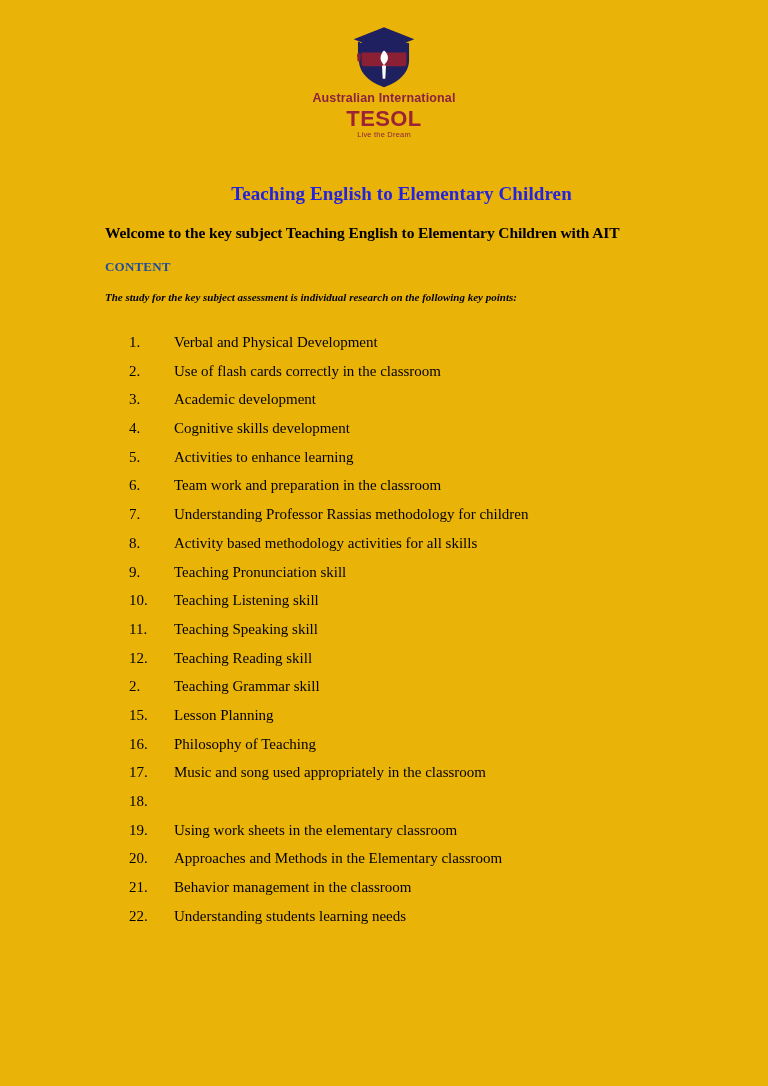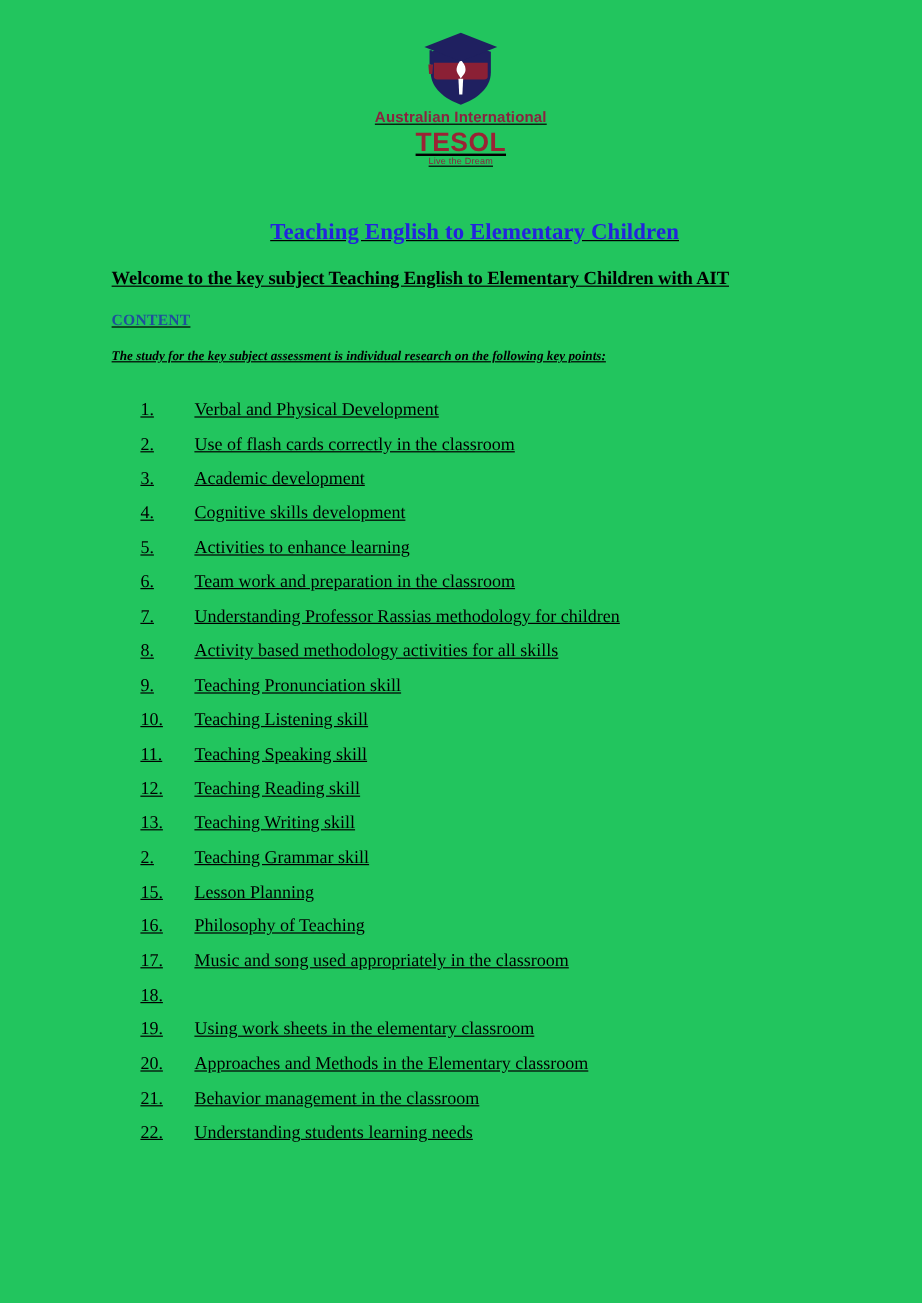--- a/index.html
+++ b/index.html
@@ -13,23 +13,22 @@
     position: relative;
     font-family: "Liberation Serif", "DejaVu Serif", serif;
     color: #000000;
     overflow: hidden;
   }
 
   .page {
     width: 768px;
     height: 1086px;
     position: relative;
-    background: #22c55e;
+    background: #eab308;
     box-sizing: border-box;
-    text-decoration: underline;
   }
 
   
   .logo-block {
     width: 100%;
     padding-top: 26px;
     display: flex;
     flex-direction: column;
     align-items: center;
   }
@@ -63,20 +62,21 @@
     font-weight: normal;
     color: #8B2240;
     letter-spacing: 0.2px;
     margin-top: 0;
   }
 
   
   .content-area {
     padding: 0 70px 0 93px;
     box-sizing: border-box;
+    margin-left: 12px;
   }
 
   .doc-title {
     text-align: center;
     font-size: 19px;
     font-weight: bold;
     color: #2323DE;
     margin: 0;
     padding-top: 44px;
     letter-spacing: 0.1px;
@@ -220,24 +220,20 @@
       </li>
       <li class="key-list-item">
         <span class="item-number">11.</span>
         <span class="item-text">Teaching Speaking skill</span>
       </li>
       <li class="key-list-item">
         <span class="item-number">12.</span>
         <span class="item-text">Teaching Reading skill</span>
       </li>
       <li class="key-list-item">
-        <span class="item-number">13.</span>
-        <span class="item-text">Teaching Writing skill</span>
-      </li>
-      <li class="key-list-item">
         <span class="item-number">2.</span>
         <span class="item-text">Teaching Grammar skill</span>
       </li>
       <li class="key-list-item">
         <span class="item-number">15.</span>
         <span class="item-text">Lesson Planning</span>
       </li>
       <li class="key-list-item">
         <span class="item-number">16.</span>
         <span class="item-text">Philosophy of Teaching</span>

